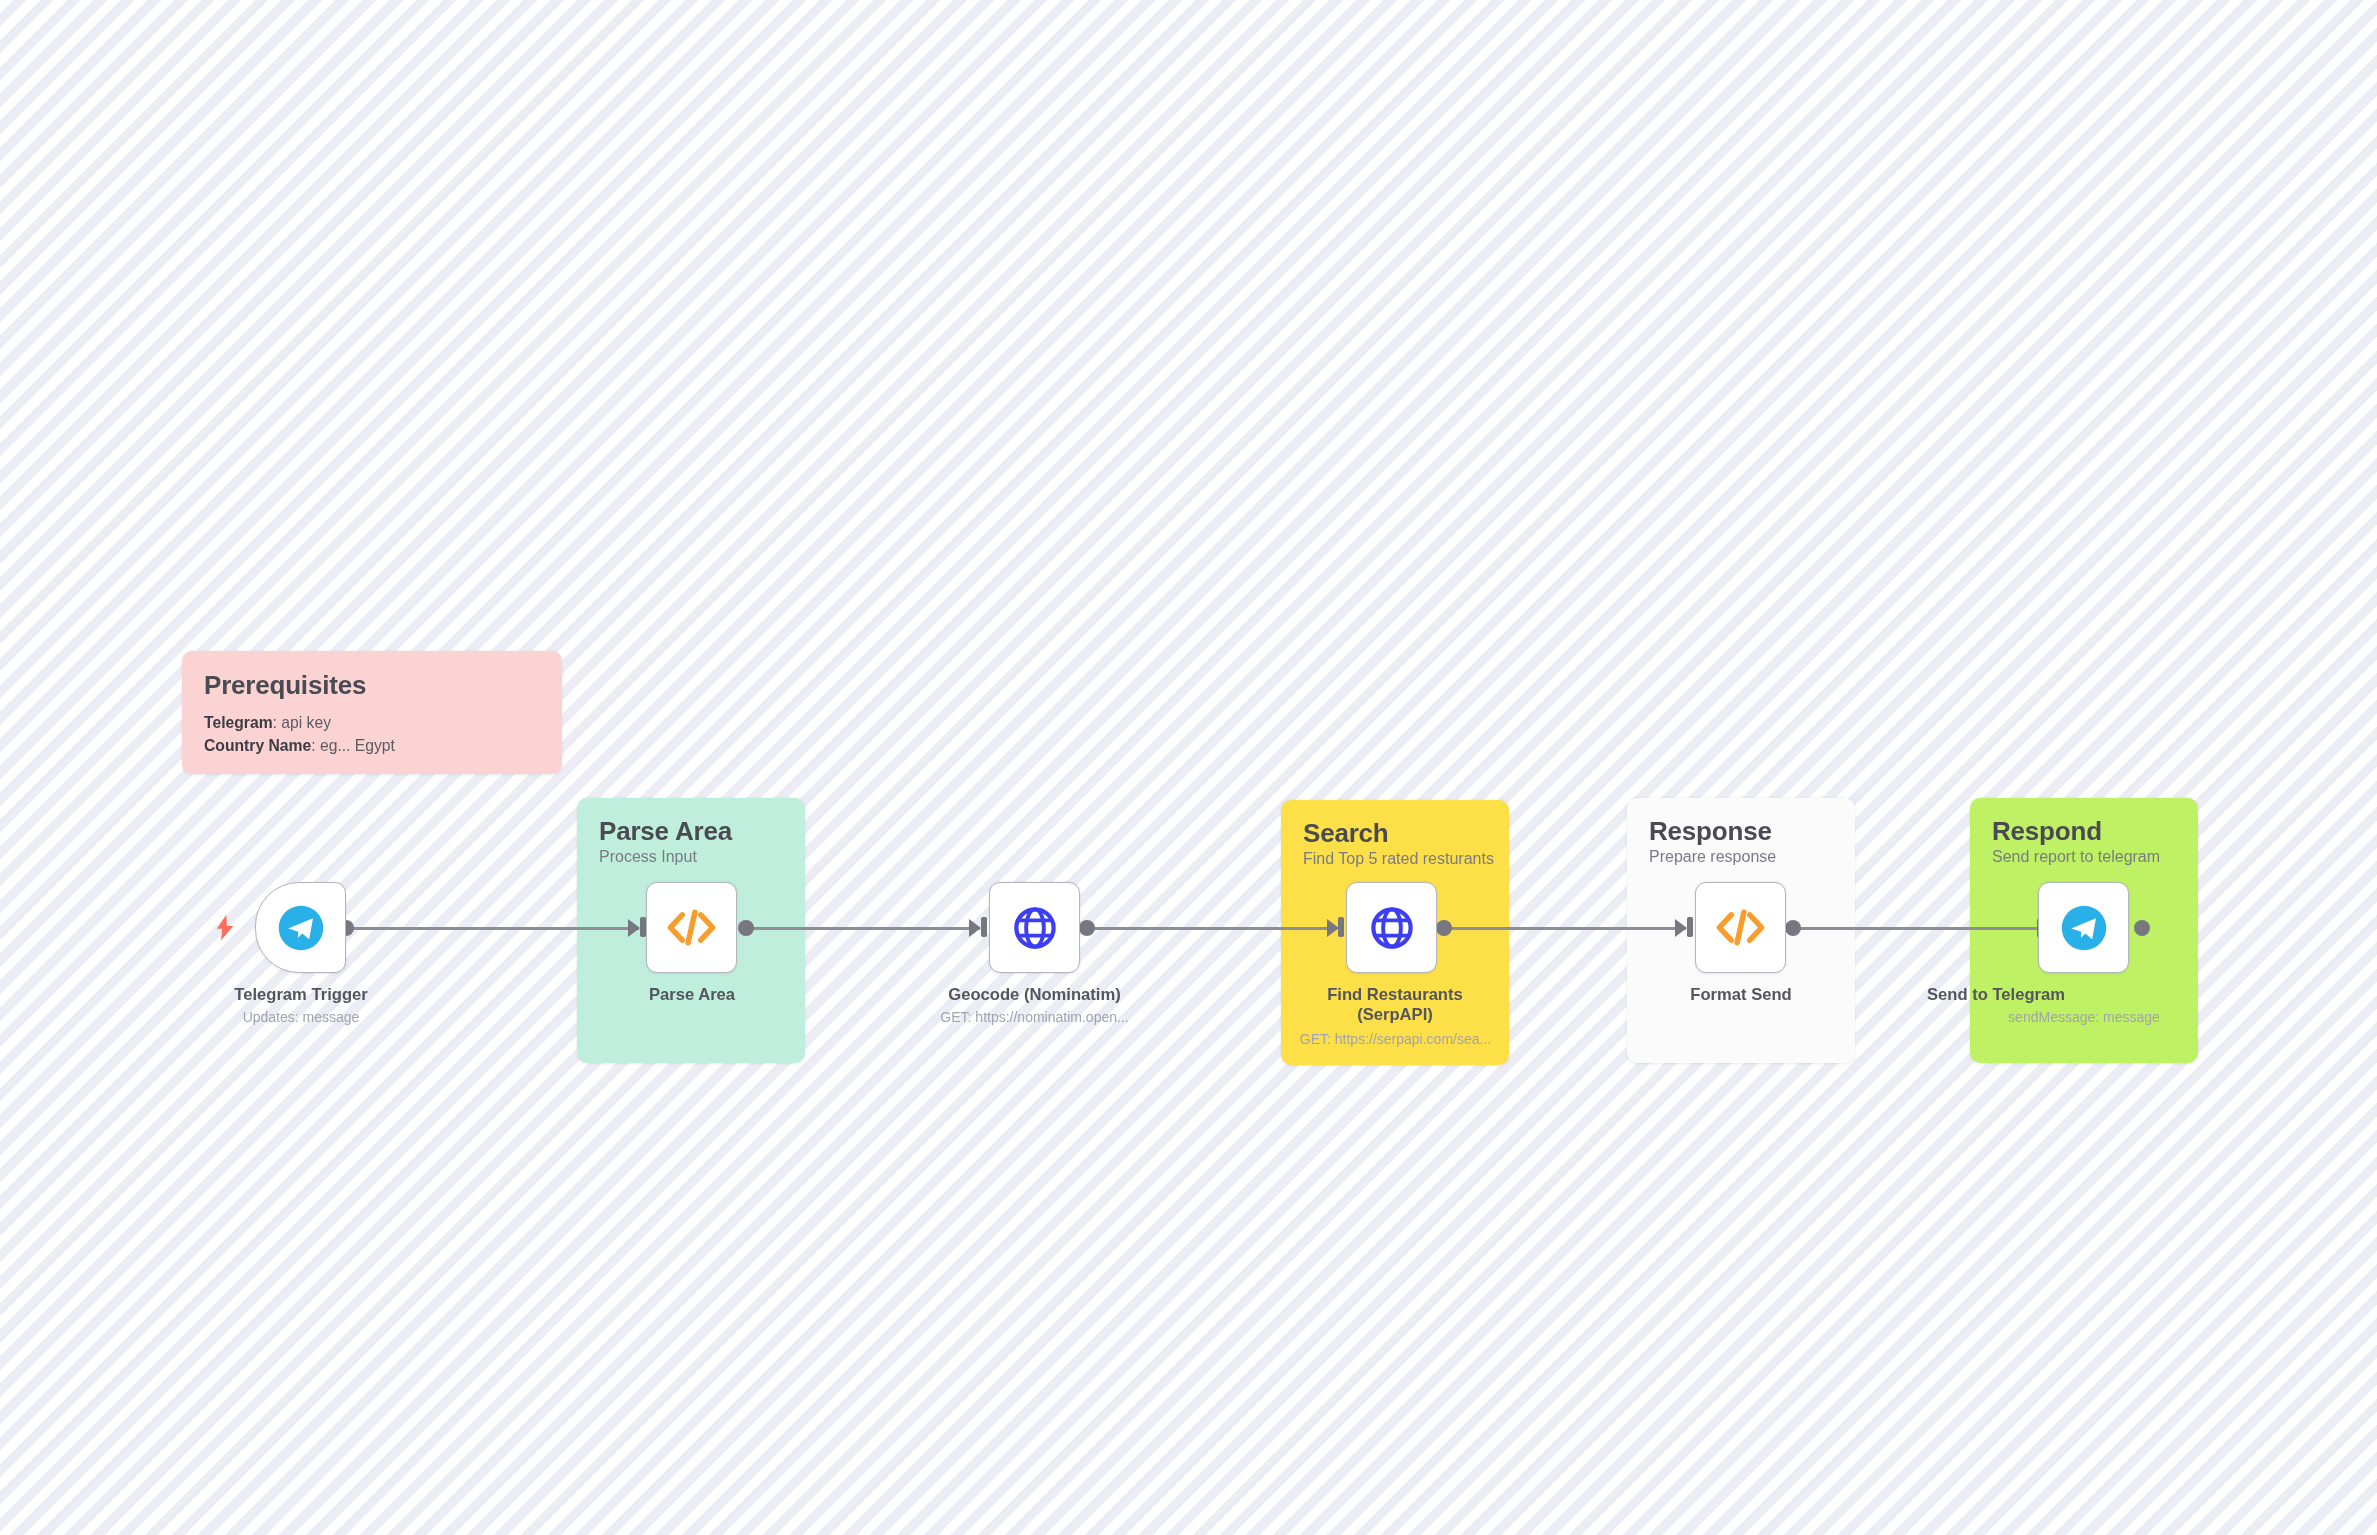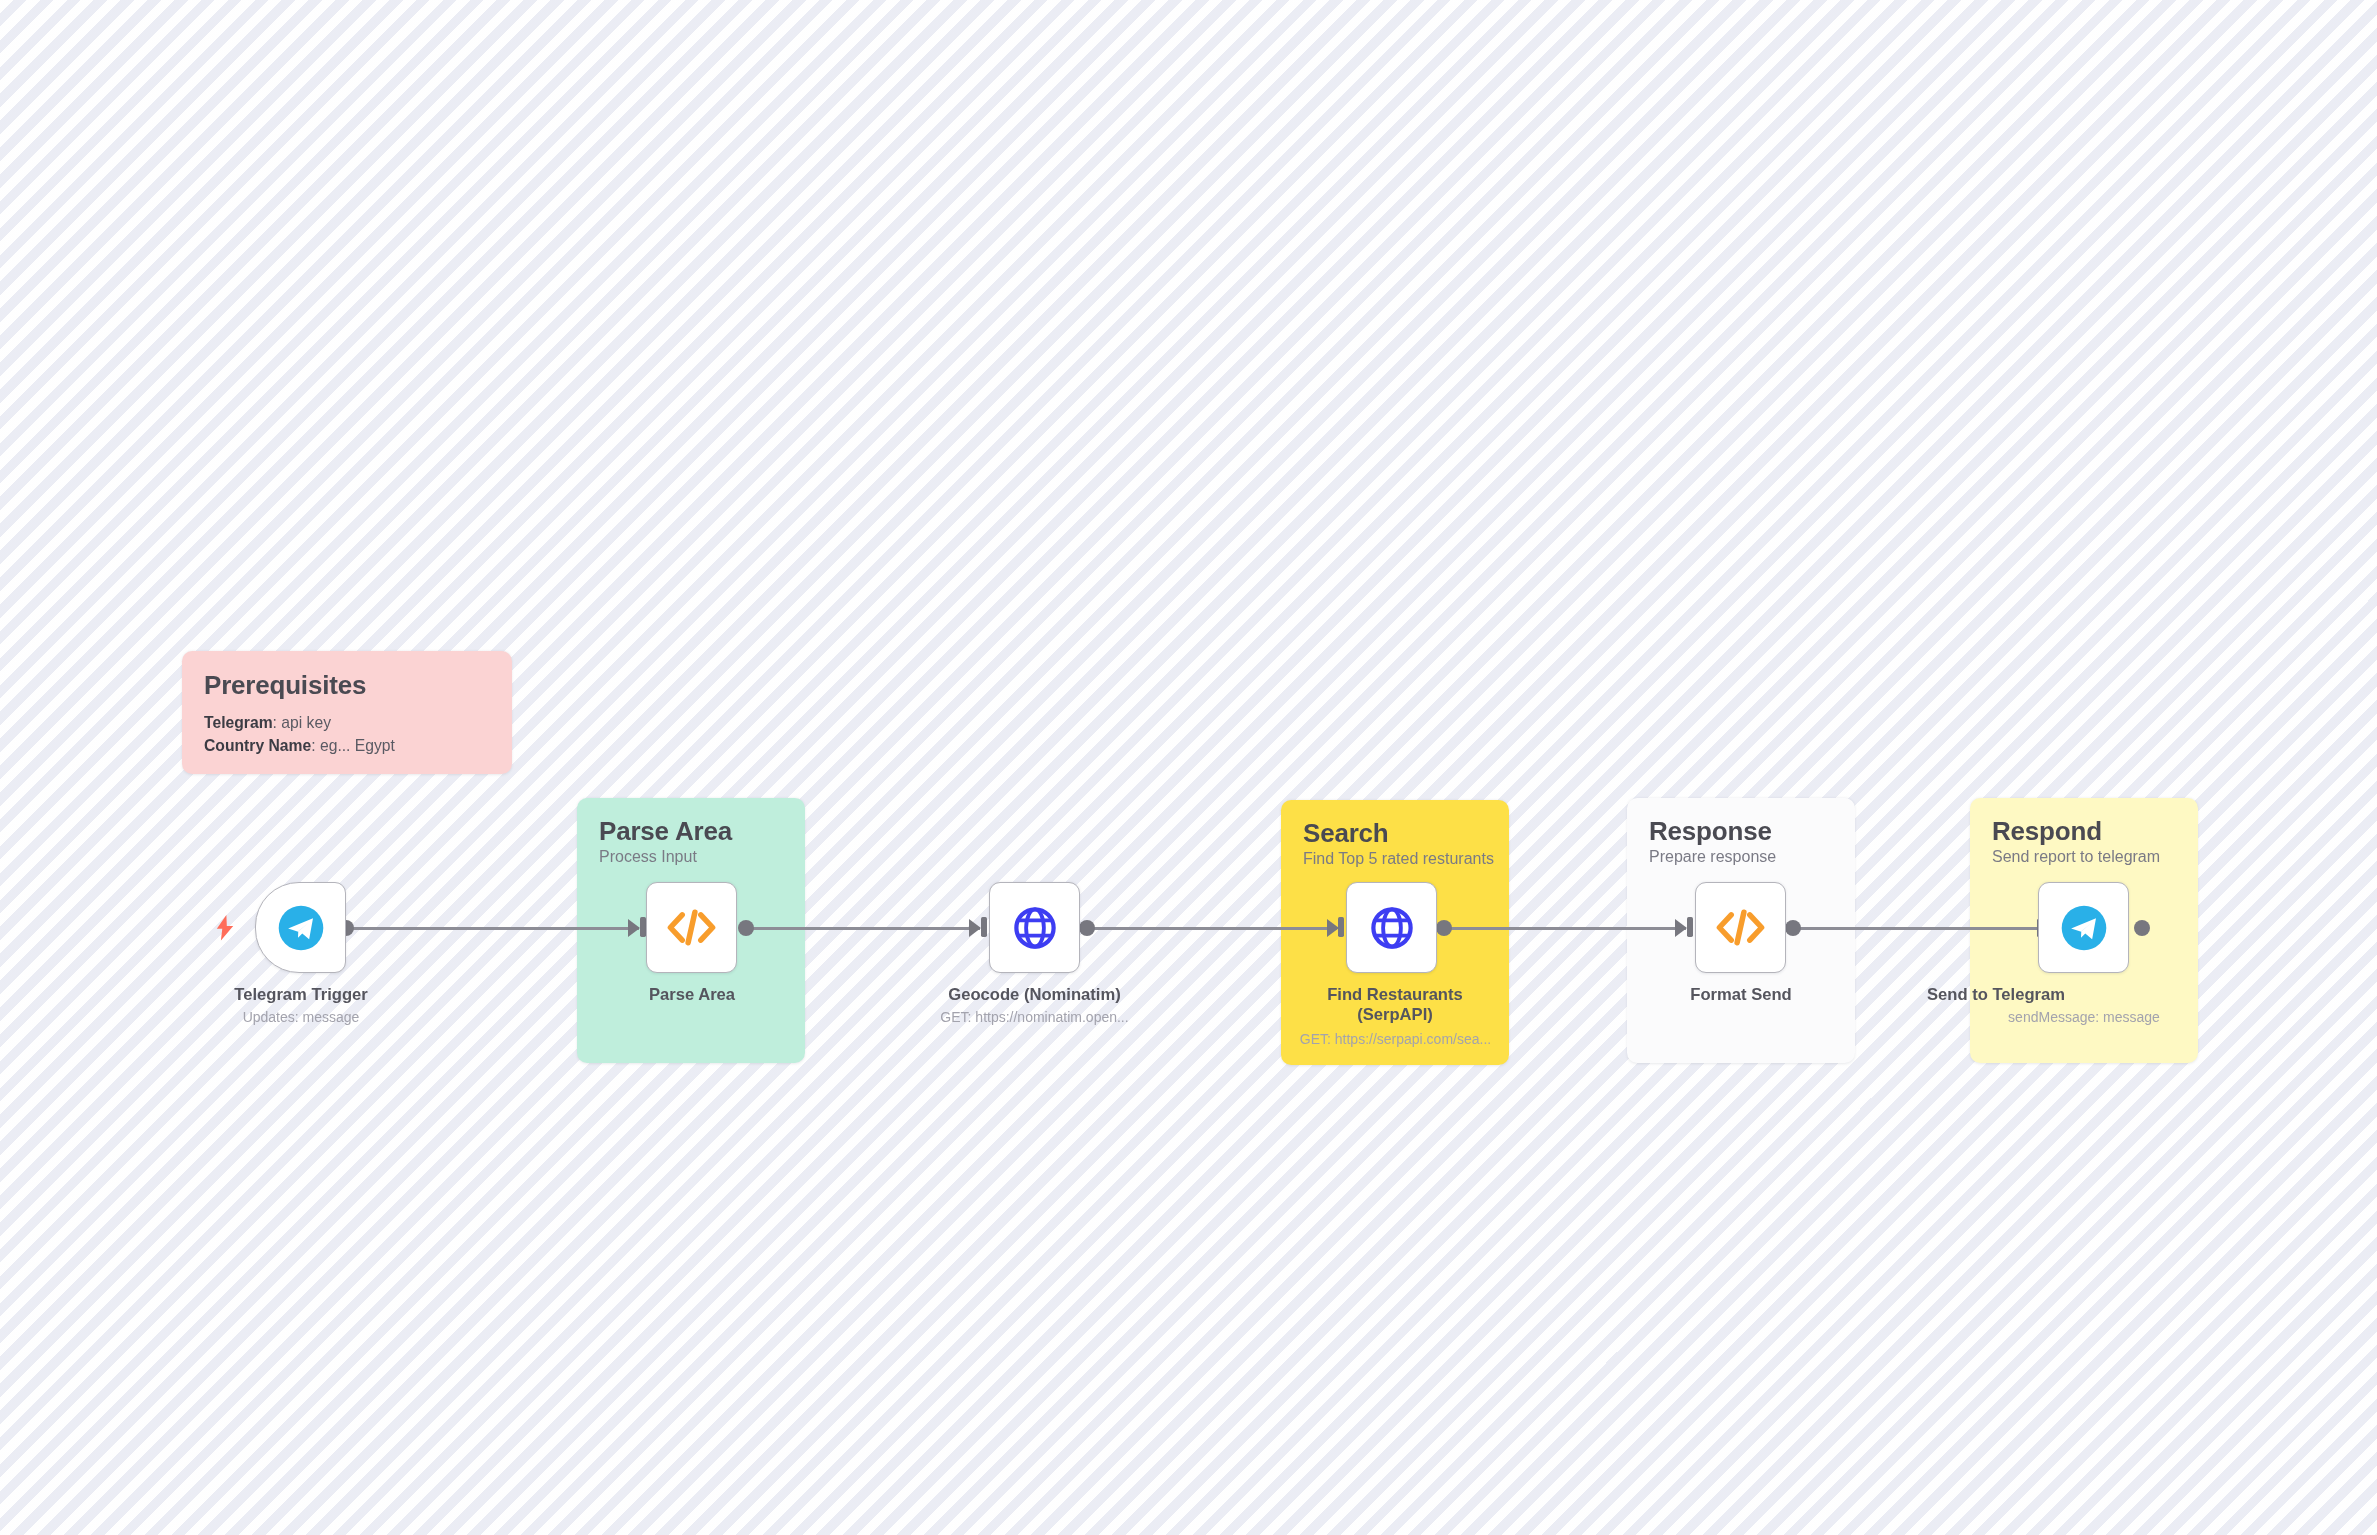--- a/index.html
+++ b/index.html
@@ -129,21 +129,21 @@
 
   
   .icon-bolt { position: absolute; }
   .svg-icon { display: block; }
 </style>
 </head>
 <body>
 
 <div id="canvas">
 
-  <div class="sticky sticky-prereq" style="left:182px; top:651px; width:330px; height:123px; background:#fbd3d3;">
+  <div class="sticky sticky-prereq" style="left:182px; top:651px; width:380px; height:123px; background:#fbd3d3;">
     <div class="sticky-title">Prerequisites</div>
     <div style="margin-top:12px;">
       <div class="prereq-line">
         <b>Telegram</b><span>: api key</span>
       </div>
       <div class="prereq-line">
         <b>Country Name</b><span>: eg... Egypt</span>
       </div>
     </div>
   </div>
@@ -157,21 +157,21 @@
   <div class="sticky" style="left:1281px; top:800px; width:228px; height:265px; background:#fde047;">
     <div class="sticky-title">Search</div>
     <div class="sticky-sub">Find Top 5 rated resturants</div>
   </div>
 
   <div class="sticky" style="left:1627px; top:798px; width:228px; height:265px; background:#fbfbfc;">
     <div class="sticky-title">Response</div>
     <div class="sticky-sub">Prepare response</div>
   </div>
 
-  <div class="sticky" style="left:1970px; top:798px; width:228px; height:265px; background:#fef9c3;">
+  <div class="sticky" style="left:1970px; top:798px; width:228px; height:265px; background:#bef264;">
     <div class="sticky-title">Respond</div>
     <div class="sticky-sub">Send report to telegram</div>
   </div>
 
   <div class="conn-line" style="left:345px; top:927px; width:294px;"></div>
   <div class="out-dot" style="left:338px; top:920px;"></div>
   <div class="in-arrow" style="left:628px; top:919px;"></div>
   <div class="in-bar" style="left:640px; top:917px;"></div>
 
   <div class="conn-line" style="left:745px; top:927px; width:235px;"></div>

